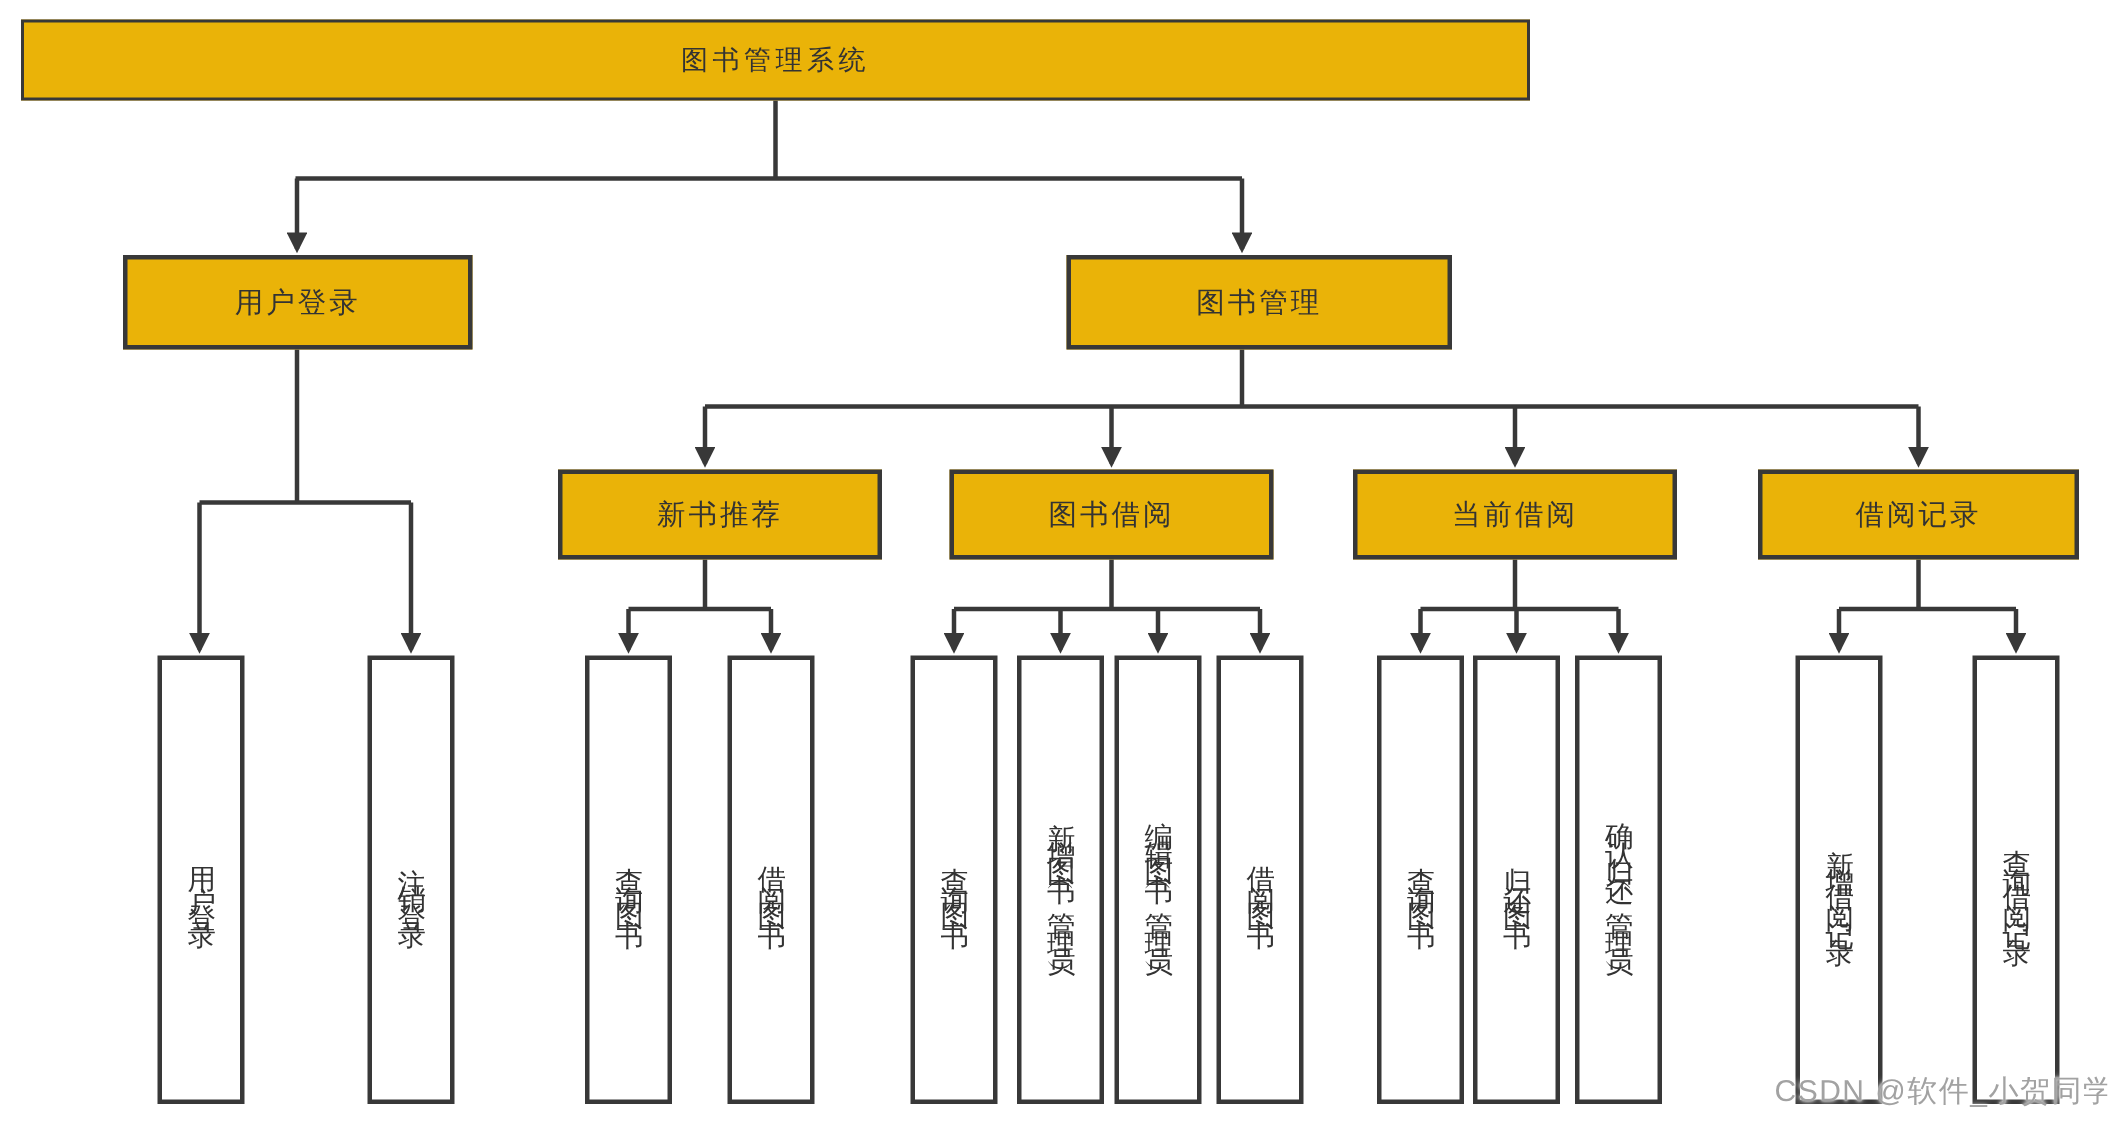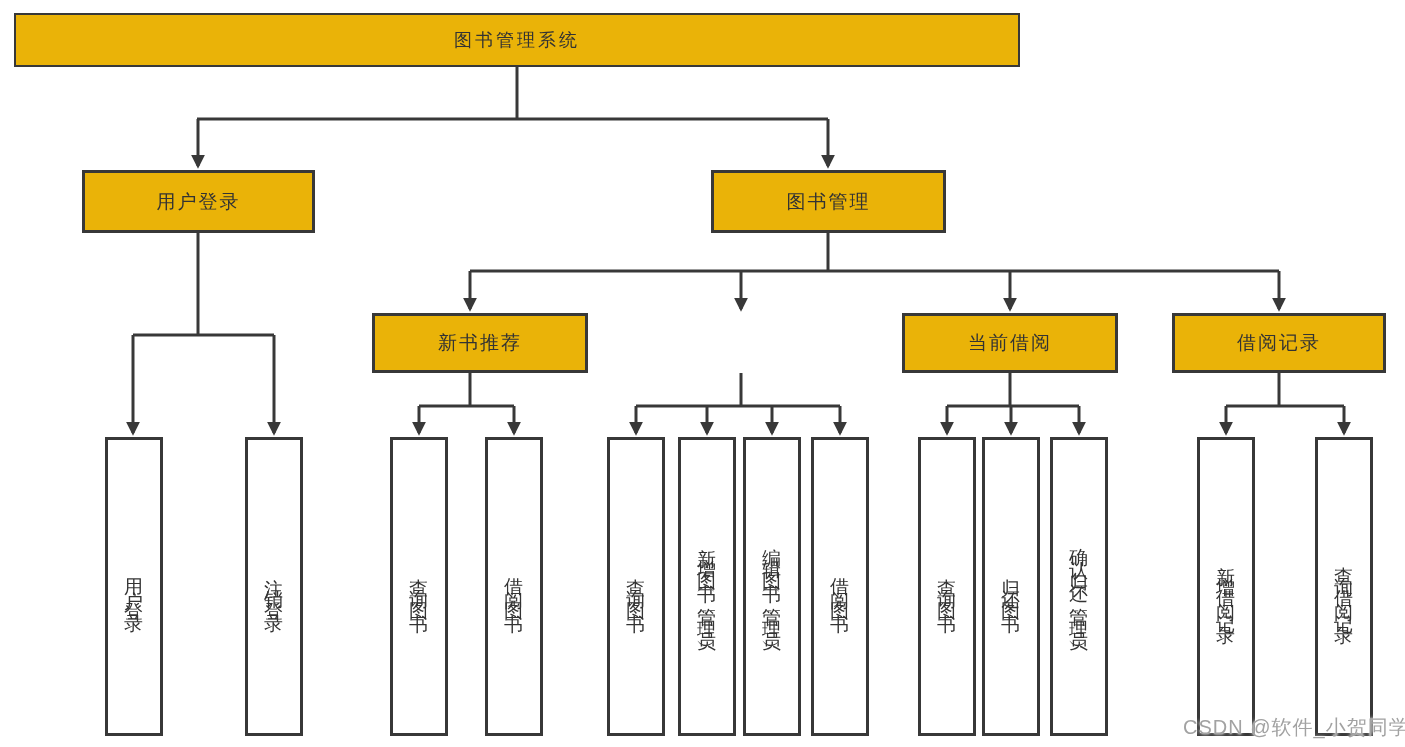--- a/index.html
+++ b/index.html
@@ -38,21 +38,21 @@
     text-orientation:mixed;
     color:#333333;
     font-size:19px;
     letter-spacing:12px;
     line-height:1;
     white-space:nowrap;
   }
   
   #n-root   { left:14px;  top:13px;  width:1006px; height:54px; }
   #n-login  { left:82px;  top:170px; width:233px;  height:63px; }
-  #n-mgmt   { left:711px; top:170px; width:235px;  height:63px; }
+  #n-mgmt   { left:711px; top:170px; width:257px;  height:63px; }
   #n-newrec { left:372px; top:313px; width:216px;  height:60px; }
   #n-borrow { left:633px; top:313px; width:216px;  height:60px; }
   #n-current{ left:902px; top:313px; width:216px;  height:60px; }
   #n-record { left:1172px;top:313px; width:214px;  height:60px; }
   
   #l-01 { left:105px;  }
   #l-02 { left:245px;  }
   #l-03 { left:390px;  }
   #l-04 { left:485px;  }
   #l-05 { left:607px;  }
@@ -137,20 +137,23 @@
   <div id="n-login" class="node">
     <span>用户登录</span>
   </div>
   <div id="n-mgmt" class="node">
     <span>图书管理</span>
   </div>
 
   <div id="n-newrec" class="node">
     <span>新书推荐</span>
   </div>
+  <div id="n-borrow" class="node">
+    <span>图书借阅</span>
+  </div>
   <div id="n-record" class="node">
     <span>借阅记录</span>
   </div>
   <div id="n-current" class="node">
     <span>当前借阅</span>
   </div>
 
   <div id="l-01" class="leaf">
     <span class="vtext">用户登录</span>
   </div>

